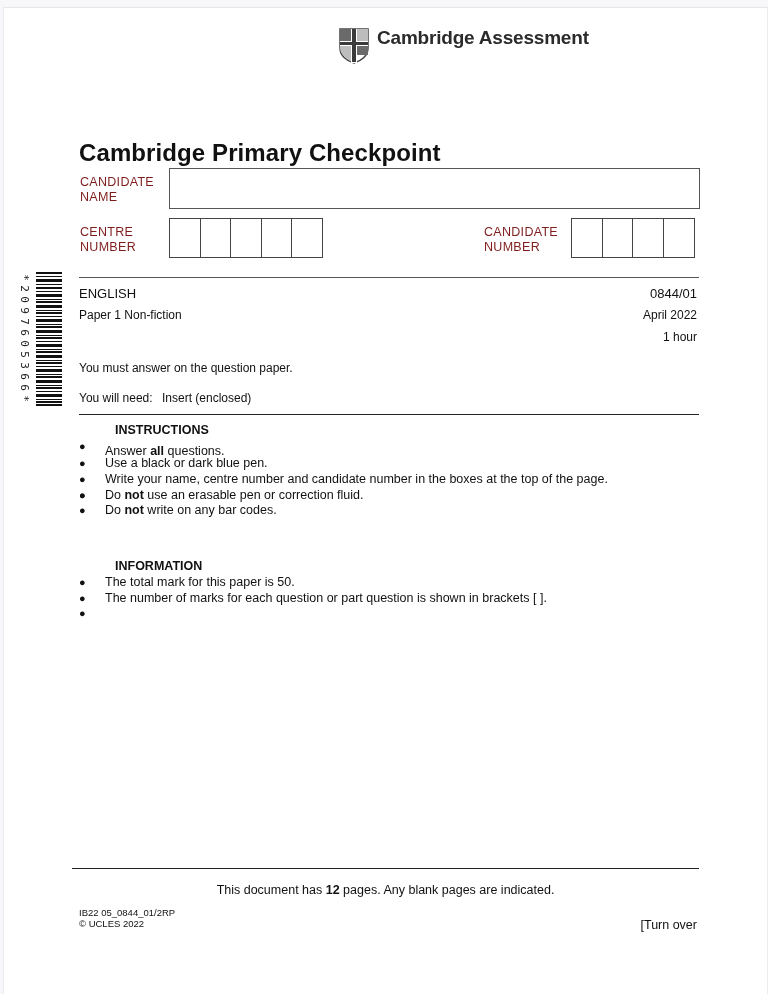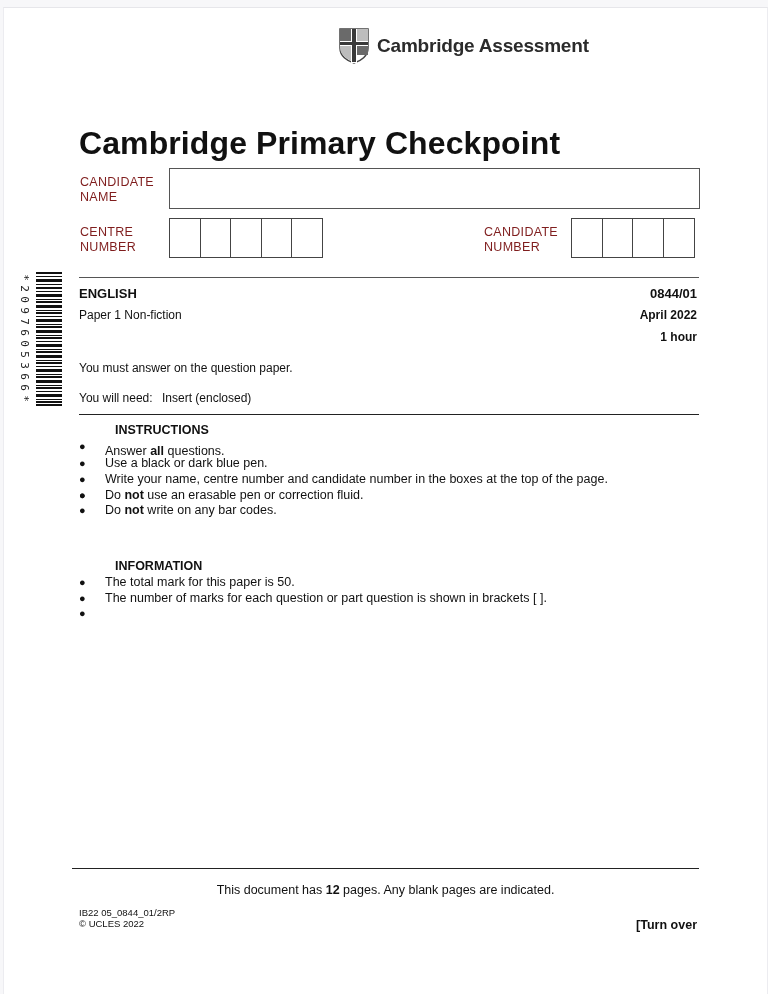--- a/index.html
+++ b/index.html
@@ -14,38 +14,38 @@
     .page {
       position: absolute; left: 3px; top: 7px;
       width: 763px; height: 987px;
       background: #ffffff;
       border-top: 1px solid #e6e6ea;
       border-left: 1px solid #ececf0;
       border-right: 1px solid #ececf0;
     }
     .abs { position: absolute; }
     
-    .logo { left: 339px; top: 28px; display: flex; align-items: center; }
+    .logo { left: 339px; top: 28px; display: flex; }
     .crest { width: 30px; height: 36px; margin-right: 8px; }
     .logo-text { line-height: 20px; color: #2b2b2b; font-size: 19px; letter-spacing: -0.2px; }
     .logo-text .l1 { font-weight: bold; }
     .logo-text .l2 { font-weight: normal; }
 
-    .title { left: 79px; top: 125px; font-size: 32px; font-weight: bold; letter-spacing: 0.1px; }
+    .title { left: 79px; top: 139px; font-size: 24px; font-weight: bold; letter-spacing: 0.1px; }
 
     .small-label { font-size: 12.5px; color: #7f1d1d; line-height: 15px; letter-spacing: 0.3px; }
     .box { border: 1.5px solid #555; box-sizing: border-box; background: #fff; }
     .cells { display: flex; }
     .cell { width: 32px; height: 40px; border: 1.5px solid #444; box-sizing: border-box; margin-left: -1.5px; background: #fff; }
     .cell:first-child { margin-left: 0; }
 
     .rule { height: 0; border-top: 1.5px solid #222; }
     .rule.thin { border-top: 1px solid #555; }
 
-    .bold { font-weight: bold; }
+    .bold { font-weight: normal; }
     .t13 { font-size: 13px; }
     .right { text-align: right; }
 
     .section-head { font-size: 12.5px; font-weight: bold; padding-left: 36px; }
     .list { list-style: none; margin: 0; padding: 0; font-size: 12.5px; }
     .list li { position: relative; padding-left: 26px; line-height: 15.6px; }
     .bullet { position: absolute; left: 0; top: 0; font-size: 11px; }
 
     .barcode-wrap { left: 36px; top: 272px; width: 26px; height: 134px; }
     .bar-digits {

